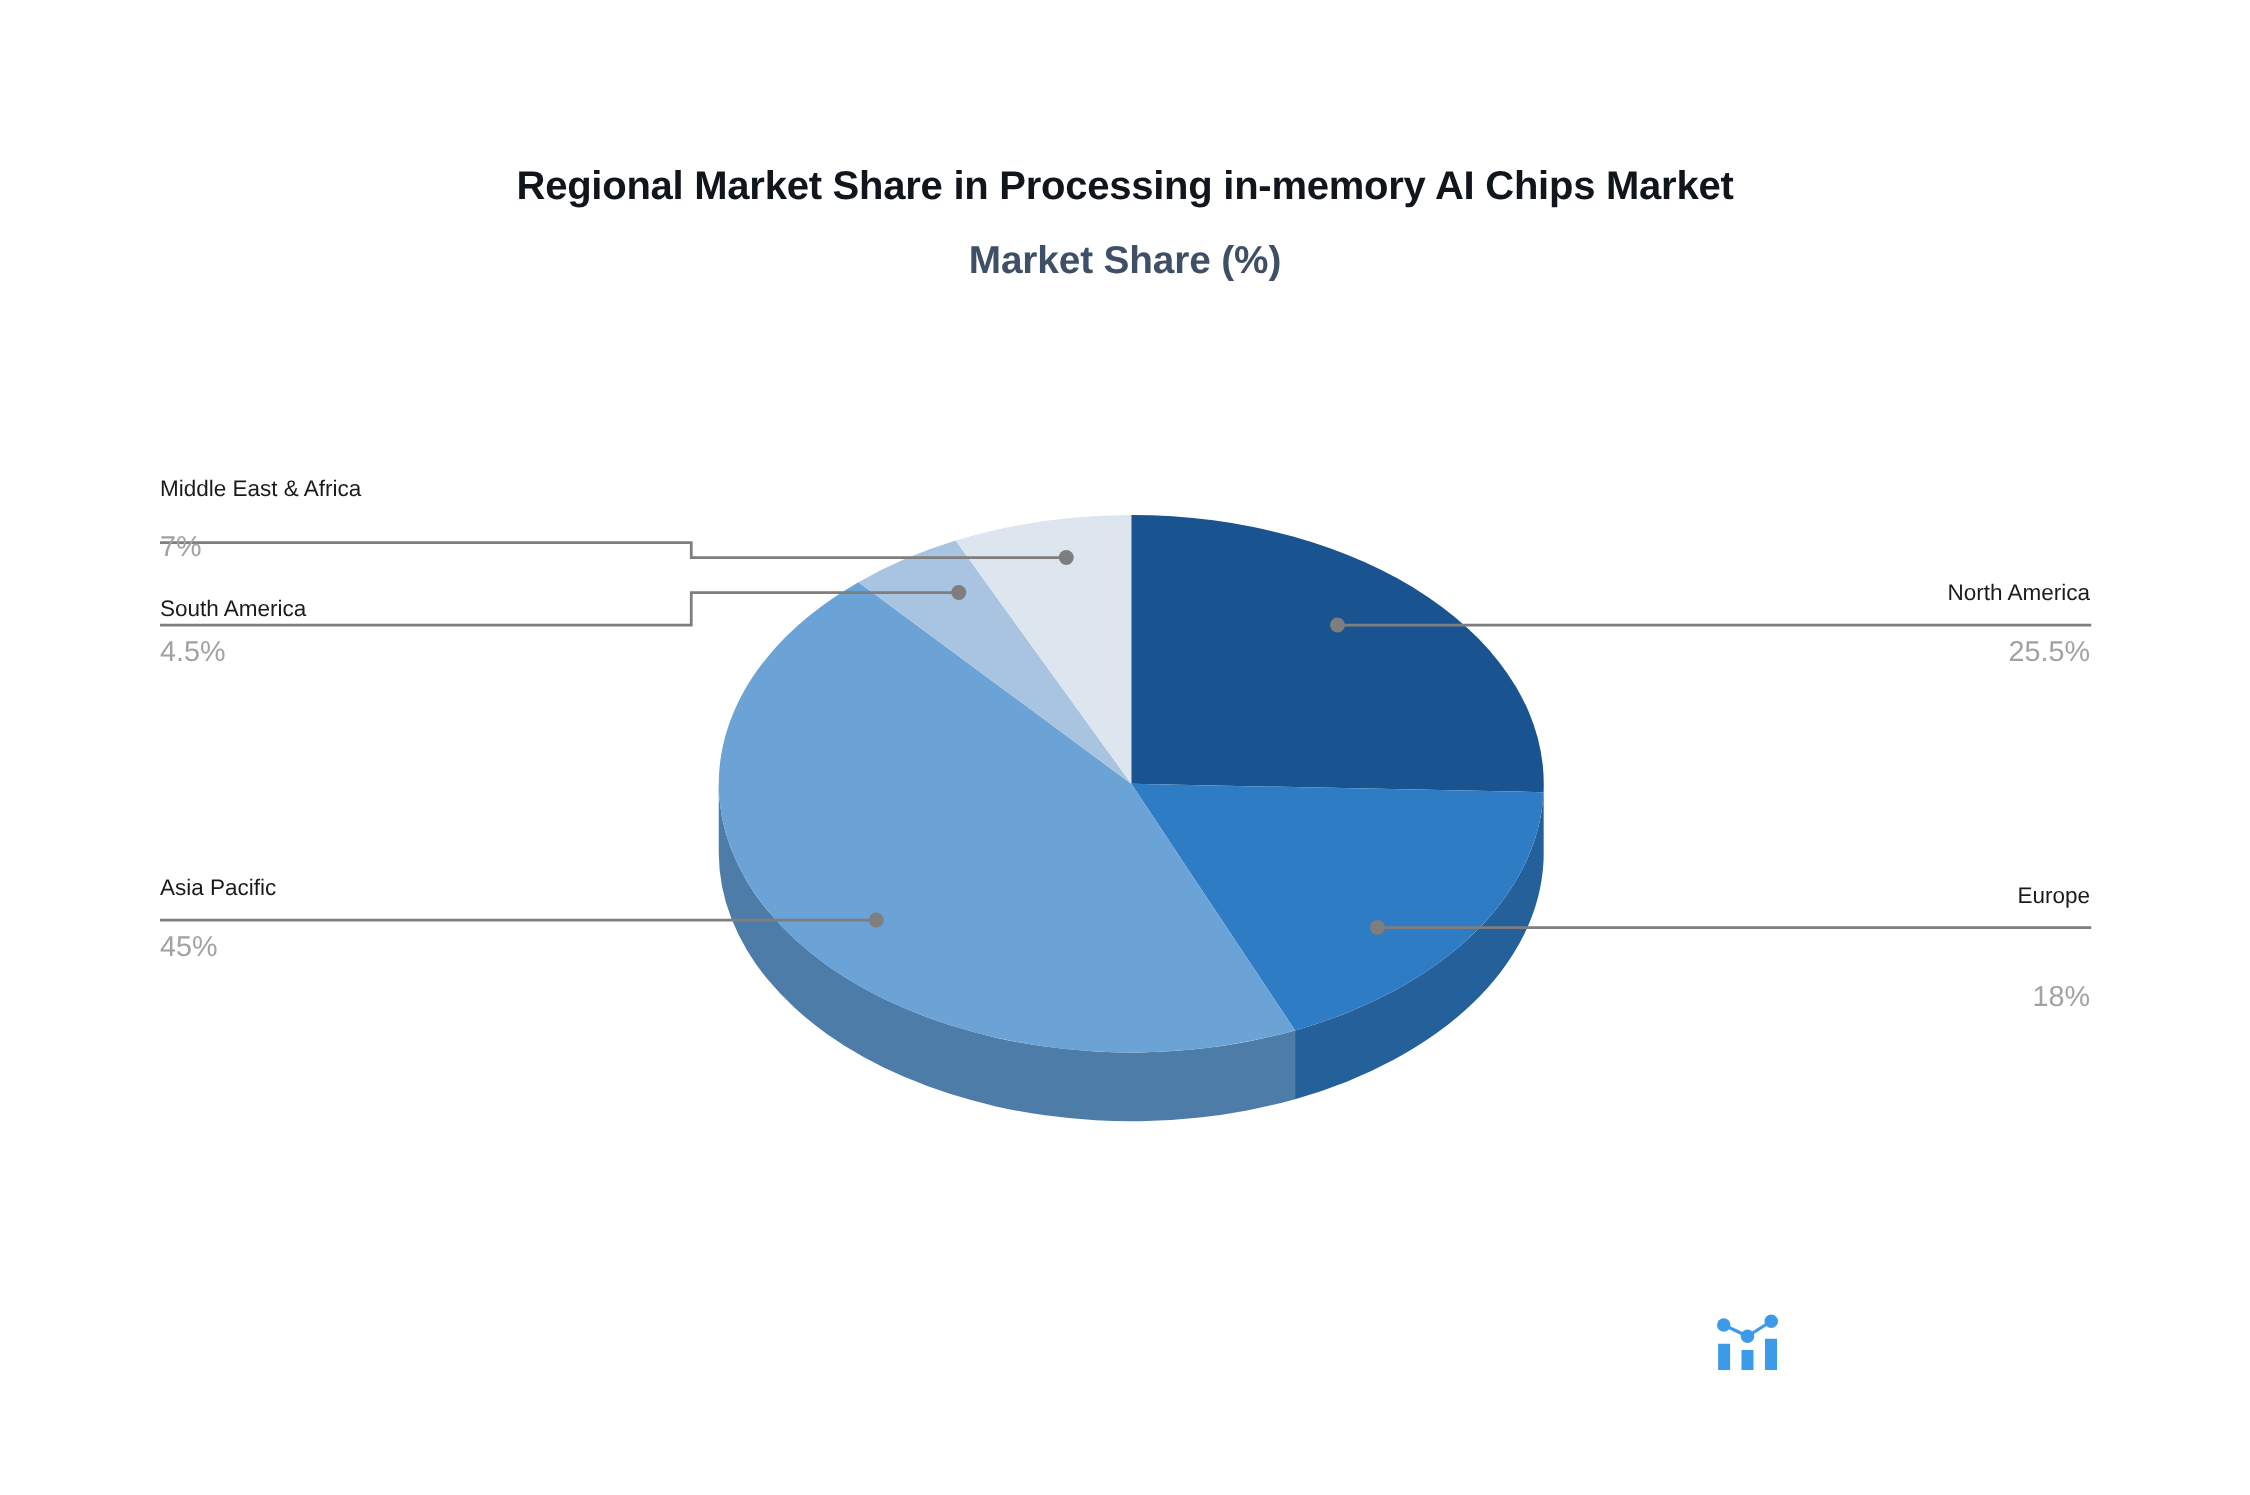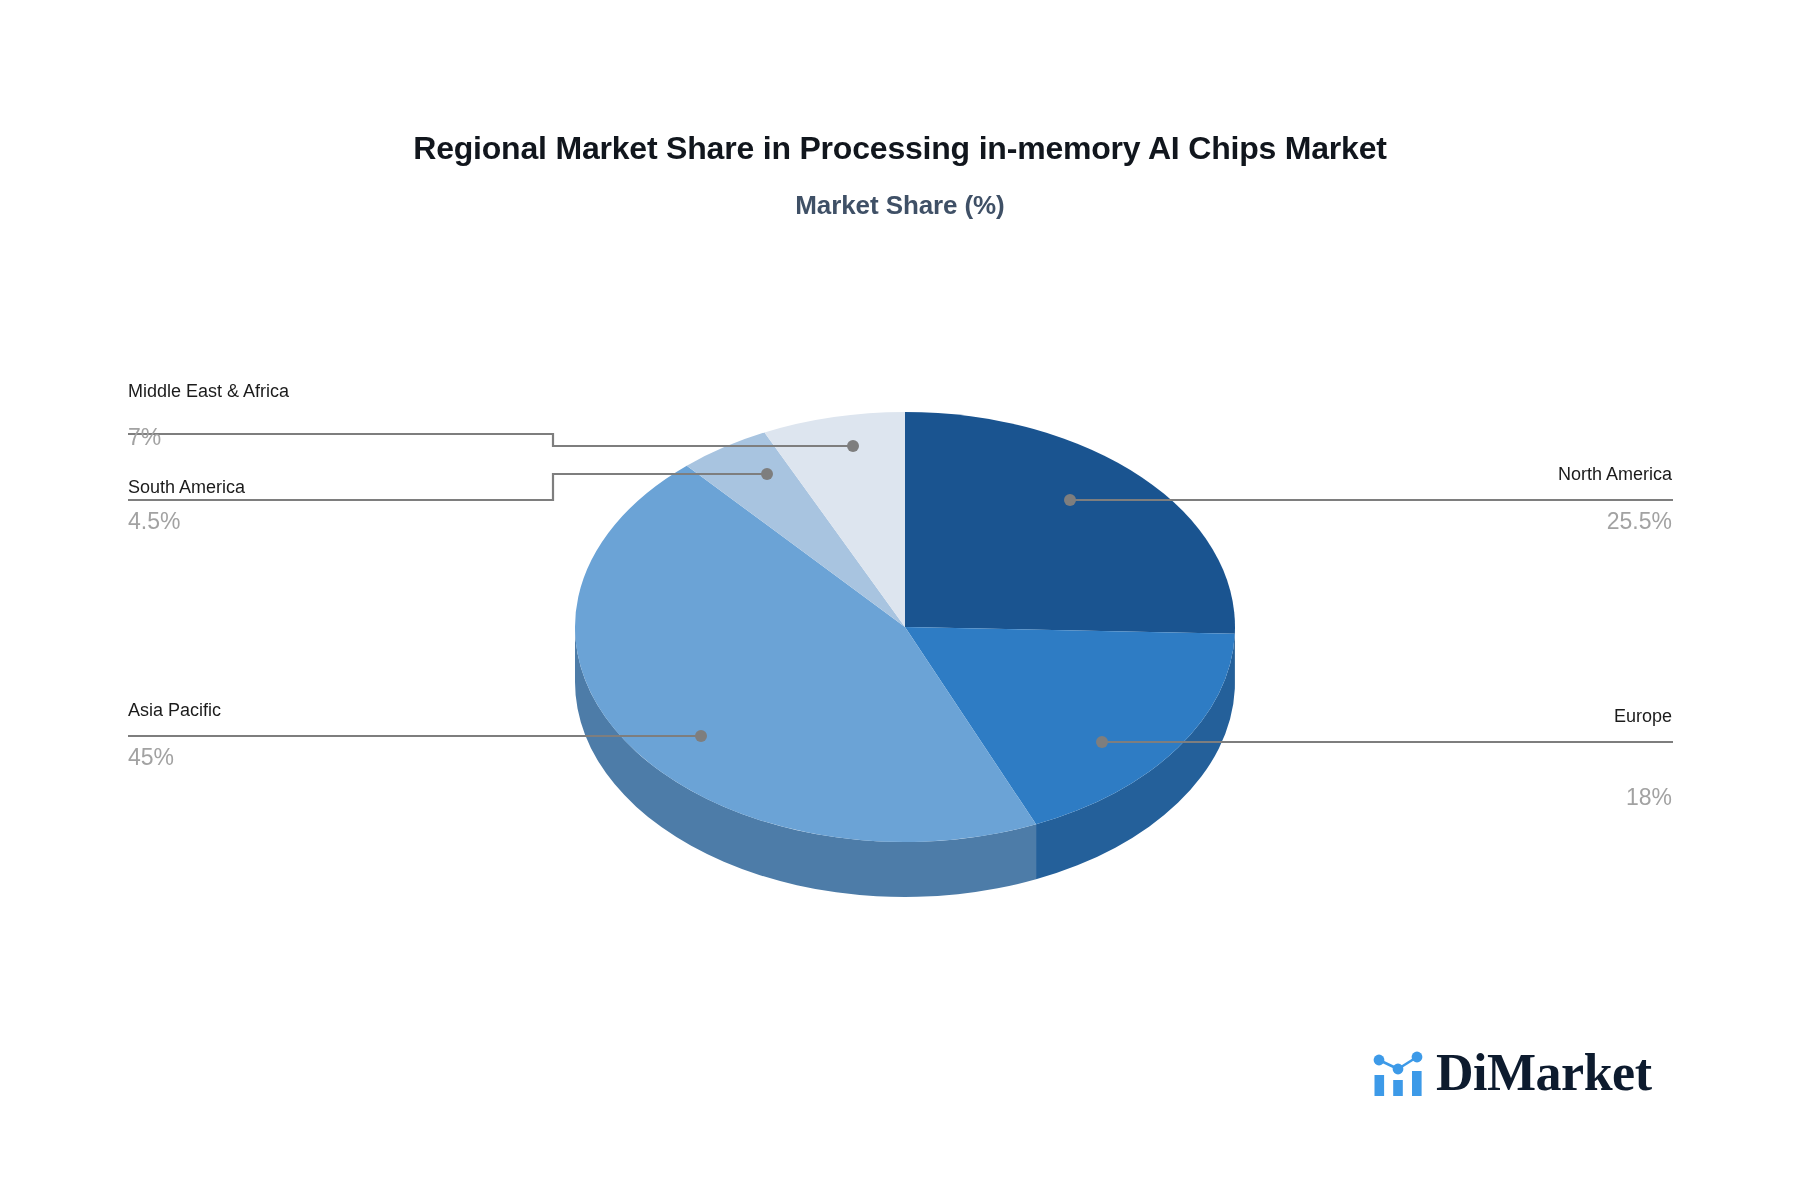--- a/index.html
+++ b/index.html
@@ -30,21 +30,21 @@
     font-weight: bold;
     color: #11161d;
     letter-spacing: -0.2px;
   }
   .subtitle {
     position: absolute;
     left: 0;
     top: 190px;
     width: 1800px;
     text-align: center;
-    font-size: 26px;
+    font-size: 31px;
     font-weight: bold;
     color: #3f5066;
     letter-spacing: -0.1px;
   }
   svg#pie-svg {
     position: absolute;
     left: 0;
     top: 0;
     width: 1800px;
     height: 1196px;
@@ -154,16 +154,15 @@
     <svg id="logo-mark" width="56" height="52" viewBox="0 0 56 52">
       <line x1="9" y1="13" x2="28" y2="22" stroke="#3d9ae8" stroke-width="2.6"></line>
       <line x1="28" y1="22" x2="47" y2="10" stroke="#3d9ae8" stroke-width="2.6"></line>
       <circle cx="9" cy="13" r="5.4" fill="#3d9ae8"></circle>
       <circle cx="28" cy="22" r="5.4" fill="#3d9ae8"></circle>
       <circle cx="47" cy="10" r="5.4" fill="#3d9ae8"></circle>
       <rect x="4.5" y="28" width="9.6" height="21" fill="#3d9ae8"></rect>
       <rect x="23.2" y="33" width="9.6" height="16" fill="#3d9ae8"></rect>
       <rect x="42" y="24" width="9.6" height="25" fill="#3d9ae8"></rect>
     </svg>
-    <div id="logo-text">DiMarket</div>
   </div>
 
 </div>
 
 </body></html>

